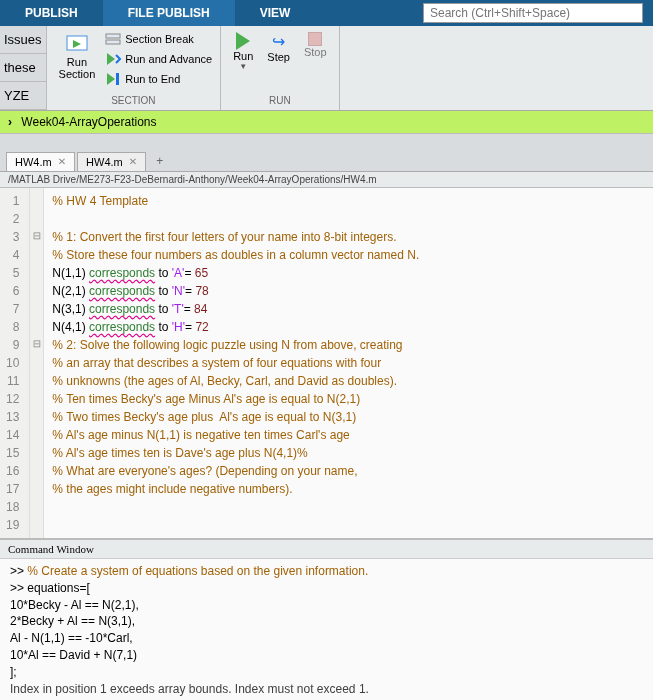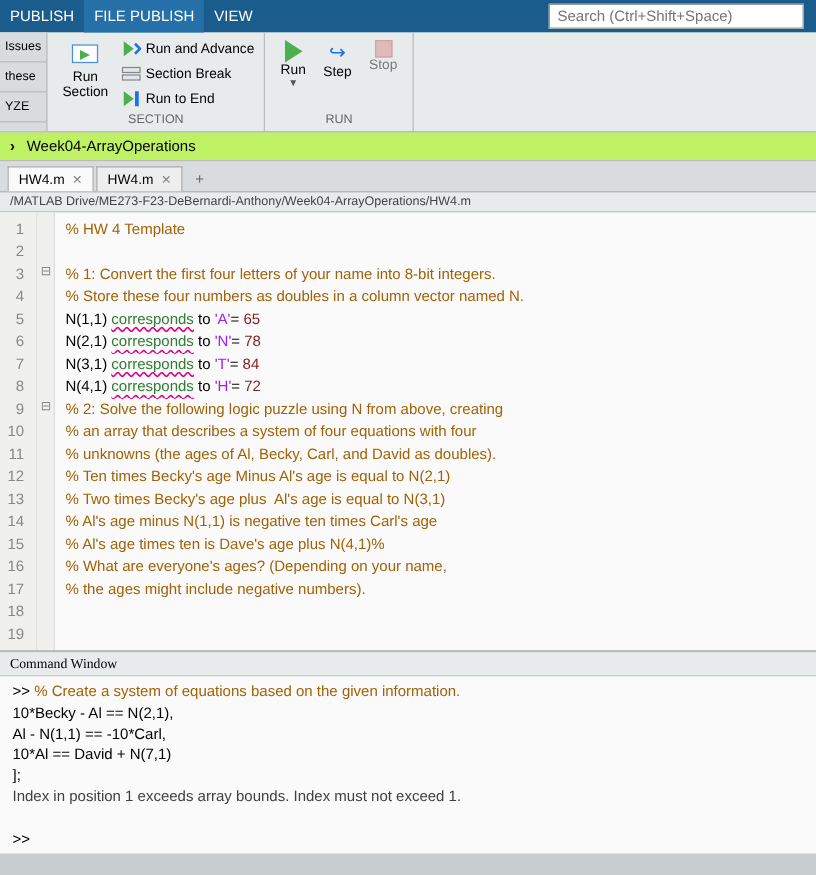--- a/index.html
+++ b/index.html
@@ -1,44 +1,44 @@
 <!DOCTYPE html>
 <html><head>
   <meta charset="utf-8">
   <style>
     * { margin: 0; padding: 0; box-sizing: border-box; font-family: 'Segoe UI', Arial, sans-serif; }
     body { background: #c8cdd0; width: 653px; font-size: 12px; }
     
     .toolbar-tabs { display: flex; background: #1a5c8c; color: white; height: 26px; align-items: center; }
-    .tab { padding: 0 8px; font-size: 12px; height: 100%; display: flex; align-items: center; cursor: pointer; font-weight: normal; }
+    .tab { padding: 0 25px; font-size: 12px; height: 100%; display: flex; align-items: center; cursor: pointer; font-weight: bold; }
     .tab.active { background: #2570a8; }
     .search-box { margin-left: auto; margin-right: 10px; }
-    .search-box input { width: 204px; height: 20px; padding: 2px 6px; font-size: 12px; border: 1px solid #999; }
+    .search-box input { width: 220px; height: 20px; padding: 2px 6px; font-size: 12px; border: 1px solid #999; }
     
     .ribbon { background: #e8ebec; display: flex; border-bottom: 1px solid #aaa; }
     .ribbon-left-tabs { display: flex; flex-direction: column; background: #d8dcdf; border-right: 1px solid #bbb; }
-    .ribbon-left-tab { padding: 6px 4px; border-bottom: 1px solid #bbb; font-size: 10px; cursor:pointer; }
+    .ribbon-left-tab { padding: 6px 4px; border-bottom: 1px solid #bbb; font-size: 13px; cursor:pointer; }
     
     .ribbon-group { border-right: 1px solid #bbb; padding: 4px 8px; display: flex; flex-direction: column; }
     .ribbon-group-label { font-size: 10px; color: #666; text-align: center; margin-top: auto; padding-top: 2px; }
     .ribbon-items { display: flex; gap: 6px; }
     .ribbon-btn { display: flex; flex-direction: column; align-items: center; padding: 2px 4px; cursor: pointer; font-size: 11px; }
     .ribbon-btn-v { display: flex; flex-direction: column; gap: 2px; }
     .ribbon-row { display: flex; align-items: center; gap: 4px; font-size: 11px; cursor: pointer; padding: 1px 0; }
     .icon-box { width: 16px; height: 16px; display:inline-block; }
     
     .play-icon { width:0; height:0; border-left:14px solid #4caf50; border-top:9px solid transparent; border-bottom:9px solid transparent; }
     .step-icon { color: #1a73e8; font-size: 16px; }
     .stop-icon { width: 14px; height: 14px; background: #d88; border: 1px solid #a66; }
     .dd-arrow { font-size: 8px; color:#555; }
     
     .breadcrumb { background: #bef264; padding: 4px 8px; border-bottom: 1px solid #bbb; font-size: 12px; }
     .breadcrumb .chev { margin-right: 6px; font-weight: bold; }
     
-    .file-tabs { display: flex; background: #d8dcdf; border-bottom: 1px solid #aaa; padding-left: 6px; padding-top:4px; }
+    .file-tabs { display: flex; background: #d8dcdf; border-bottom: 1px solid #aaa; padding-left: 6px; padding-top:17px;align-items:center; }
     .file-tab { padding: 3px 8px; border: 1px solid #aaa; border-bottom:none; margin-right: 2px; font-size: 11px; background:#eee; cursor:pointer; display:flex; gap:6px; align-items:center; }
     .file-tab.active { background: #fafafa; }
     .close-x { color:#888; font-size:10px; cursor:pointer; }
     .plus-tab { padding: 3px 8px; color:#666; cursor:pointer; }
     
     .path-bar { background: #e8ebec; padding: 2px 8px; font-size: 10px; color: #444; border-bottom: 1px solid #bbb; }
     
     .editor { background: #fafafa; display: flex; font-family: 'Consolas', monospace; font-size: 12px; line-height: 1.5; }
     .gutter { background: #f0f0ee; color: #888; text-align: right; padding: 4px 10px 4px 6px; border-right: 1px solid #ddd; user-select:none; }
     .fold-col { width:14px; background:#f0f0ee; border-right:1px solid #ddd; padding-top:4px; text-align:center; color:#888; font-size:10px; }
@@ -81,31 +81,31 @@
         <svg width="24" height="24">
             <rect x="2" y="4" width="20" height="14" fill="#fff" stroke="#4a90d9"></rect>
             <polygon points="8,8 8,16 16,12" fill="#4caf50"></polygon>
           </svg>
         <span style="white-space:pre; text-align:center;">Run
 Section</span>
       </div>
       <div class="ribbon-btn-v">
         <div class="ribbon-row">
           <svg class="icon-box">
+              <rect x="1" y="3" width="14" height="4" fill="#e0e8ef" stroke="#888"></rect>
+              <rect x="1" y="9" width="14" height="4" fill="#e0e8ef" stroke="#888"></rect>
+            </svg>
+          <span>Section Break</span>
+        </div>
+        <div class="ribbon-row">
+          <svg class="icon-box">
               <polygon points="2,2 2,14 10,8" fill="#4caf50"></polygon>
               <path d="M11 4 L15 8 L11 12" fill="none" stroke="#1a73e8" stroke-width="2"></path>
             </svg>
           <span>Run and Advance</span>
-        </div>
-        <div class="ribbon-row">
-          <svg class="icon-box">
-              <rect x="1" y="3" width="14" height="4" fill="#e0e8ef" stroke="#888"></rect>
-              <rect x="1" y="9" width="14" height="4" fill="#e0e8ef" stroke="#888"></rect>
-            </svg>
-          <span>Section Break</span>
         </div>
         <div class="ribbon-row">
           <svg class="icon-box">
               <polygon points="2,2 2,14 10,8" fill="#4caf50"></polygon>
               <rect x="11" y="2" width="3" height="12" fill="#1a73e8"></rect>
             </svg>
           <span>Run to End</span>
         </div>
       </div>
     </div>
@@ -194,21 +194,23 @@
       <div></div>
       <div></div>
     </div>
   <div class="code" id="code"><div class="code-line"><span class="cm">% HW 4 Template</span></div><div class="code-line"></div><div class="code-line"><span class="cm">% 1: Convert the first four letters of your name into 8-bit integers.</span></div><div class="code-line"><span class="cm">% Store these four numbers as doubles in a column vector named N.</span></div><div class="code-line">N(1,1) <span class="err">corresponds</span> to <span class="str">'A'</span>= <span class="num">65</span></div><div class="code-line">N(2,1) <span class="err">corresponds</span> to <span class="str">'N'</span>= <span class="num">78</span></div><div class="code-line">N(3,1) <span class="err">corresponds</span> to <span class="str">'T'</span>= <span class="num">84</span></div><div class="code-line">N(4,1) <span class="err">corresponds</span> to <span class="str">'H'</span>= <span class="num">72</span></div><div class="code-line"><span class="cm">% 2: Solve the following logic puzzle using N from above, creating</span></div><div class="code-line"><span class="cm">% an array that describes a system of four equations with four</span></div><div class="code-line"><span class="cm">% unknowns (the ages of Al, Becky, Carl, and David as doubles).</span></div><div class="code-line"><span class="cm">% Ten times Becky's age Minus Al's age is equal to N(2,1)</span></div><div class="code-line"><span class="cm">% Two times Becky's age plus  Al's age is equal to N(3,1)</span></div><div class="code-line"><span class="cm">% Al's age minus N(1,1) is negative ten times Carl's age</span></div><div class="code-line"><span class="cm">% Al's age times ten is Dave's age plus N(4,1)%</span></div><div class="code-line"><span class="cm">% What are everyone's ages? (Depending on your name,</span></div><div class="code-line"><span class="cm">% the ages might include negative numbers).</span></div><div class="code-line"></div><div class="code-line"></div></div>
 </div>
 
 <div class="cmd-window">
   <div class="cmd-title">Command Window</div>
   <div class="cmd-body" id="cmdbody">
       <div>&gt;&gt; <span class="cm2">% Create a system of equations based on the given information.</span></div>
+      <div>&gt;&gt; equations=[</div>
       <div>10*Becky - Al == N(2,1),</div>
+      <div>2*Becky + Al == N(3,1),</div>
       <div>Al - N(1,1) == -10*Carl,</div>
       <div>10*Al == David + N(7,1)</div>
       <div>];</div>
       <div><span class="errtxt">Index in position 1 exceeds array bounds. Index must not exceed 1.</span></div>
       <div>&nbsp;</div>
       <div>&gt;&gt;</div>
     </div>
 </div>
 
 </body></html>

